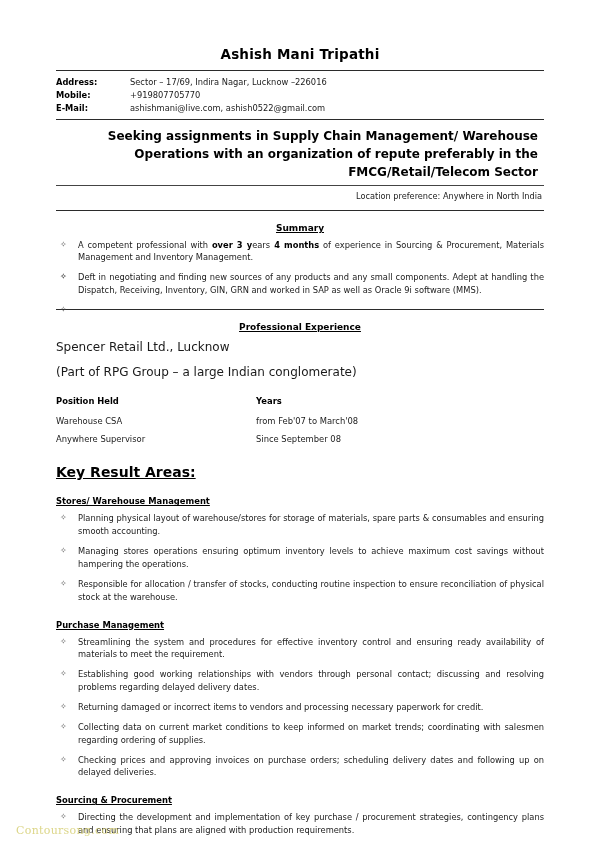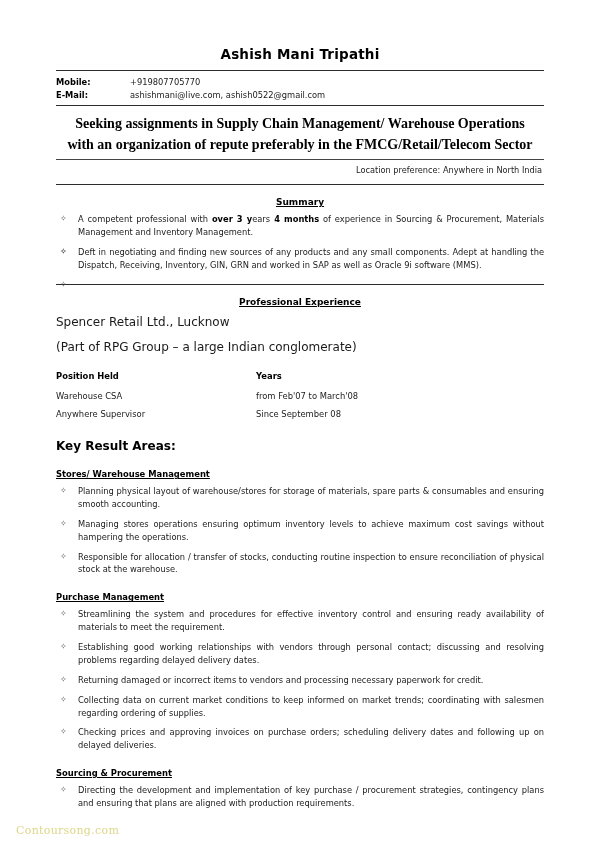--- a/index.html
+++ b/index.html
@@ -53,27 +53,26 @@
   }
   td.lbl {
     width: 74px;
     font-weight: bold;
     color: #000;
   }
   td.val {
     color: #1a1a1a;
   }
   .objective {
-    text-align: center;
-    font-size: 14px;
+    text-align: right;
+    font-size: 12px;
     font-weight: bold;
     line-height: 1.5;
     padding: 7px 6px 4px 6px;
     color: #000;
-    font-family: Liberation Serif, serif;
   }
   .loc-pref {
     text-align: right;
     font-size: 8.2px;
     color: #222;
     padding: 5px 2px 9px 0;
   }
   .section-head {
     text-align: center;
     font-size: 9px;
@@ -123,22 +122,23 @@
     padding: 4px 0;
     vertical-align: top;
   }
   table.posyears td.c1 { width: 200px; }
   table.posyears tr.hdr td {
     font-weight: bold;
     color: #000;
     padding-bottom: 6px;
   }
   .krh {
-    font-size: 12px;
-    font-weight: bold;
+    font-size: 14px;
+    font-weight: bold;
+    text-decoration: underline;
     margin-top: 16px;
     color: #000;
   }
   .subhead {
     font-size: 8.4px;
     font-weight: bold;
     text-decoration: underline;
     margin-top: 16px;
     color: #000;
   }
@@ -160,20 +160,24 @@
 <body>
 
 <div class="page">
 
   <div class="doc-title">Ashish Mani Tripathi</div>
 
   <div class="rule"></div>
 
   <table class="contact">
     <tbody>
+        <tr>
+      <td class="lbl">Address:</td>
+      <td class="val">Sector – 17/69, Indira Nagar, Lucknow –226016</td>
+    </tr>
     <tr>
       <td class="lbl">Mobile:</td>
       <td class="val">+919807705770</td>
     </tr>
     <tr>
       <td class="lbl">E-Mail:</td>
       <td class="val">ashishmani@live.com, ashish0522@gmail.com</td>
     </tr>
   </tbody>
     </table>

